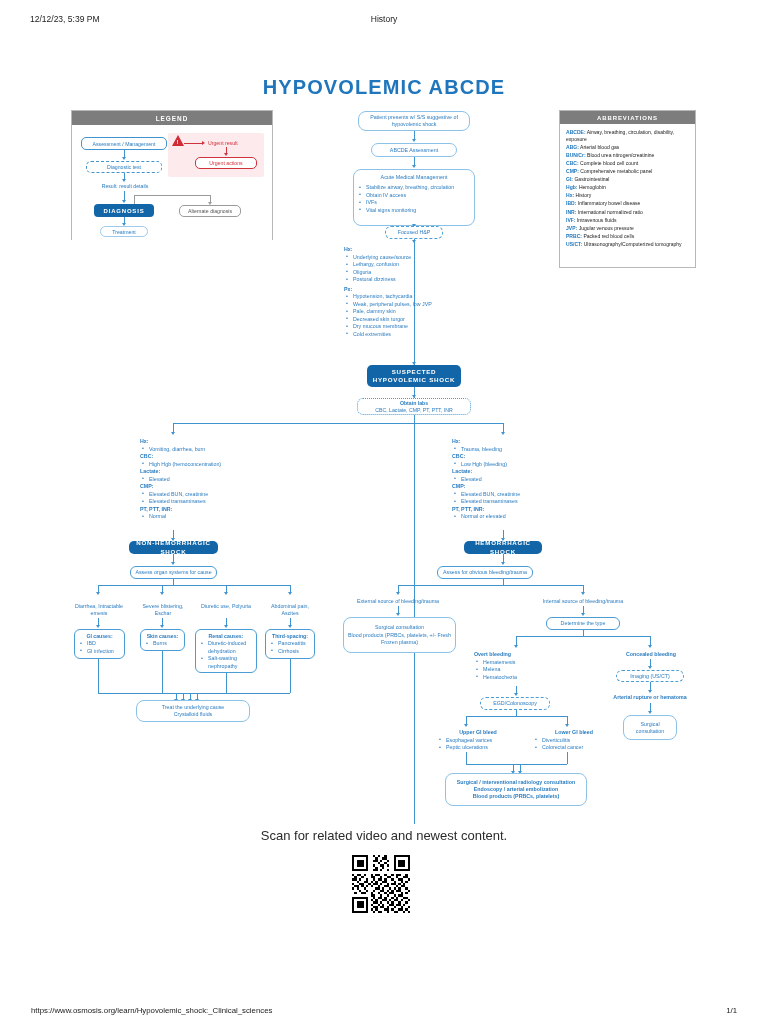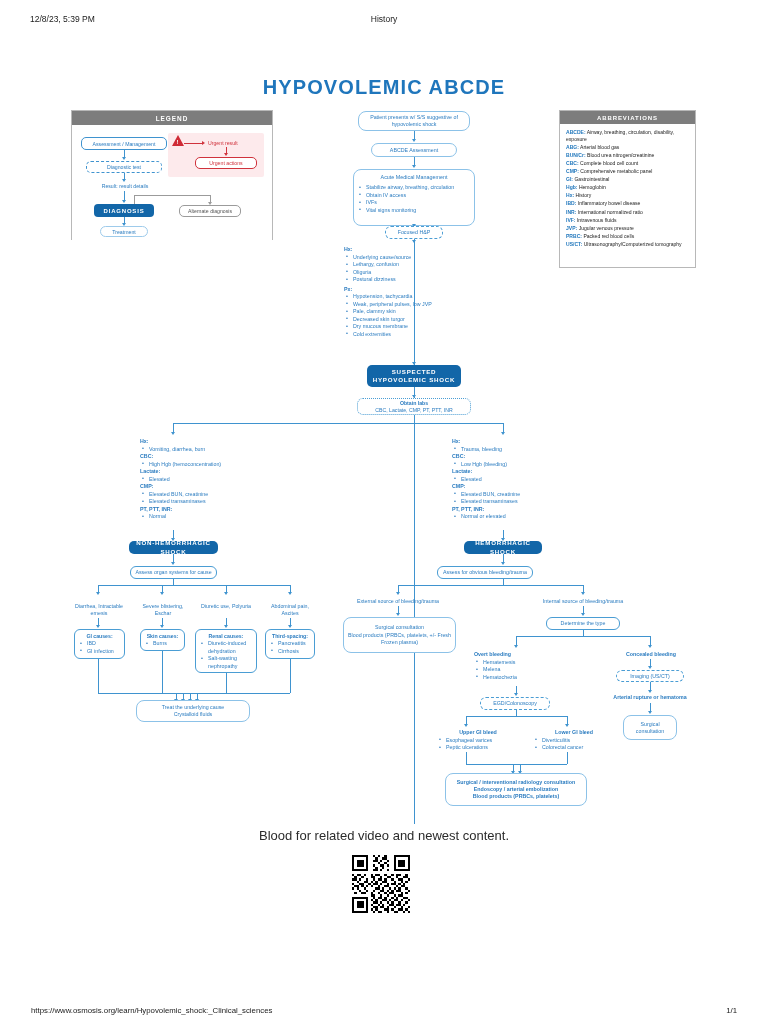--- a/index.html
+++ b/index.html
@@ -176,21 +176,21 @@
     font-size:13px; color:#2b2b2b;
   }
   #qr {
     position:absolute; top:855px; left:352px; width:58px; height:58px;
   }
 </style>
 </head>
 <body>
 
 <div class="page-header">
-  <span class="ph-date">12/8/23, 5:39 PM</span>
+  <span class="ph-date">12/12/23, 5:39 PM</span>
   <span class="ph-title">History</span>
 </div>
 
 <div class="doc-title">HYPOVOLEMIC ABCDE</div>
 
 <div id="legend-panel">
   <div id="legend-header">LEGEND</div>
   <div id="legend-body">
     <div class="lg-urgentbg" style="left:96px; top:8px; width:96px; height:44px;"></div>
 
@@ -539,21 +539,21 @@
 <div class="arrow v" style="left:650px; top:659px; height:8px;"></div>
 <div class="arrowhead" style="left:647.7px; top:666px;"></div>
 <div class="node dashed" style="left:616px; top:670px; width:68px; height:12px;">Imaging (US/CT)</div>
 <div class="arrow v" style="left:650px; top:682px; height:9px;"></div>
 <div class="arrowhead" style="left:647.7px; top:690px;"></div>
 <div class="plaintext" style="left:595px; top:694px; width:110px; font-weight:bold;">Arterial rupture or hematoma</div>
 <div class="arrow v" style="left:650px; top:703px; height:9px;"></div>
 <div class="arrowhead" style="left:647.7px; top:711px;"></div>
 <div class="node thick" style="left:623px; top:715px; width:54px; height:25px;">Surgical consultation</div>
 
-<div id="scan-text">Blood for related video and newest content.</div>
+<div id="scan-text">Scan for related video and newest content.</div>
 <svg id="qr" viewBox="0 0 25 25" shape-rendering="crispEdges">
   <rect width="25" height="25" fill="#fff"></rect>
   <g fill="#000">
     <rect x="0" y="0" width="7" height="1"></rect>
       <rect x="0" y="6" width="7" height="1"></rect>
     <rect x="0" y="0" width="1" height="7"></rect>
       <rect x="6" y="0" width="1" height="7"></rect>
     <rect x="2" y="2" width="3" height="3"></rect>
     <rect x="18" y="0" width="7" height="1"></rect>
       <rect x="18" y="6" width="7" height="1"></rect>

